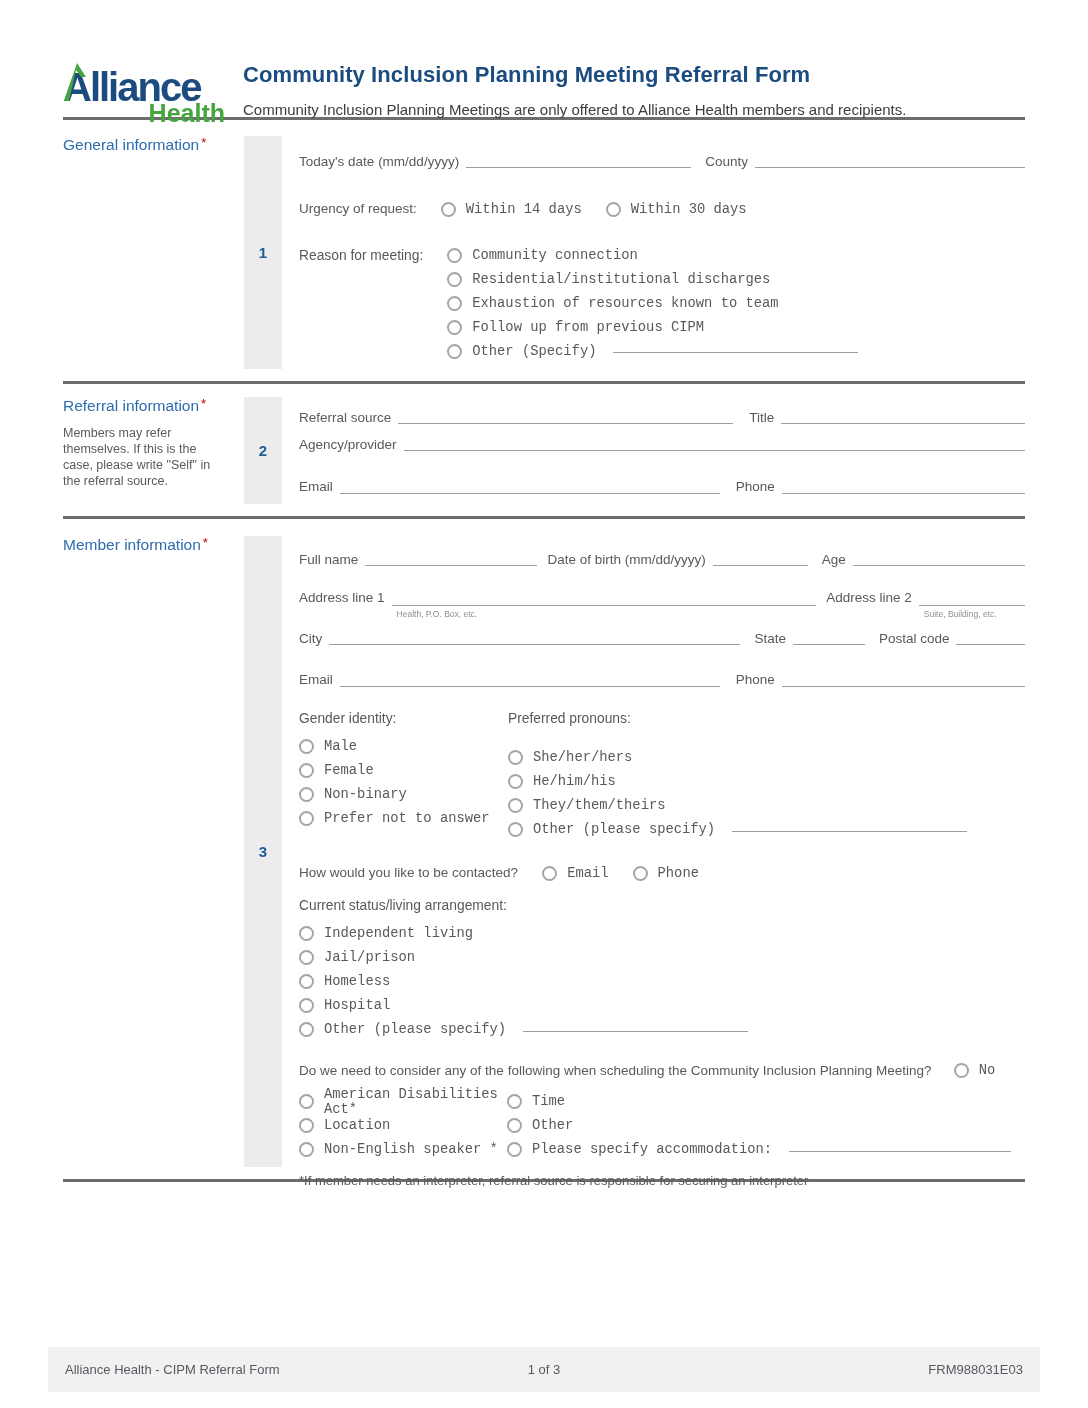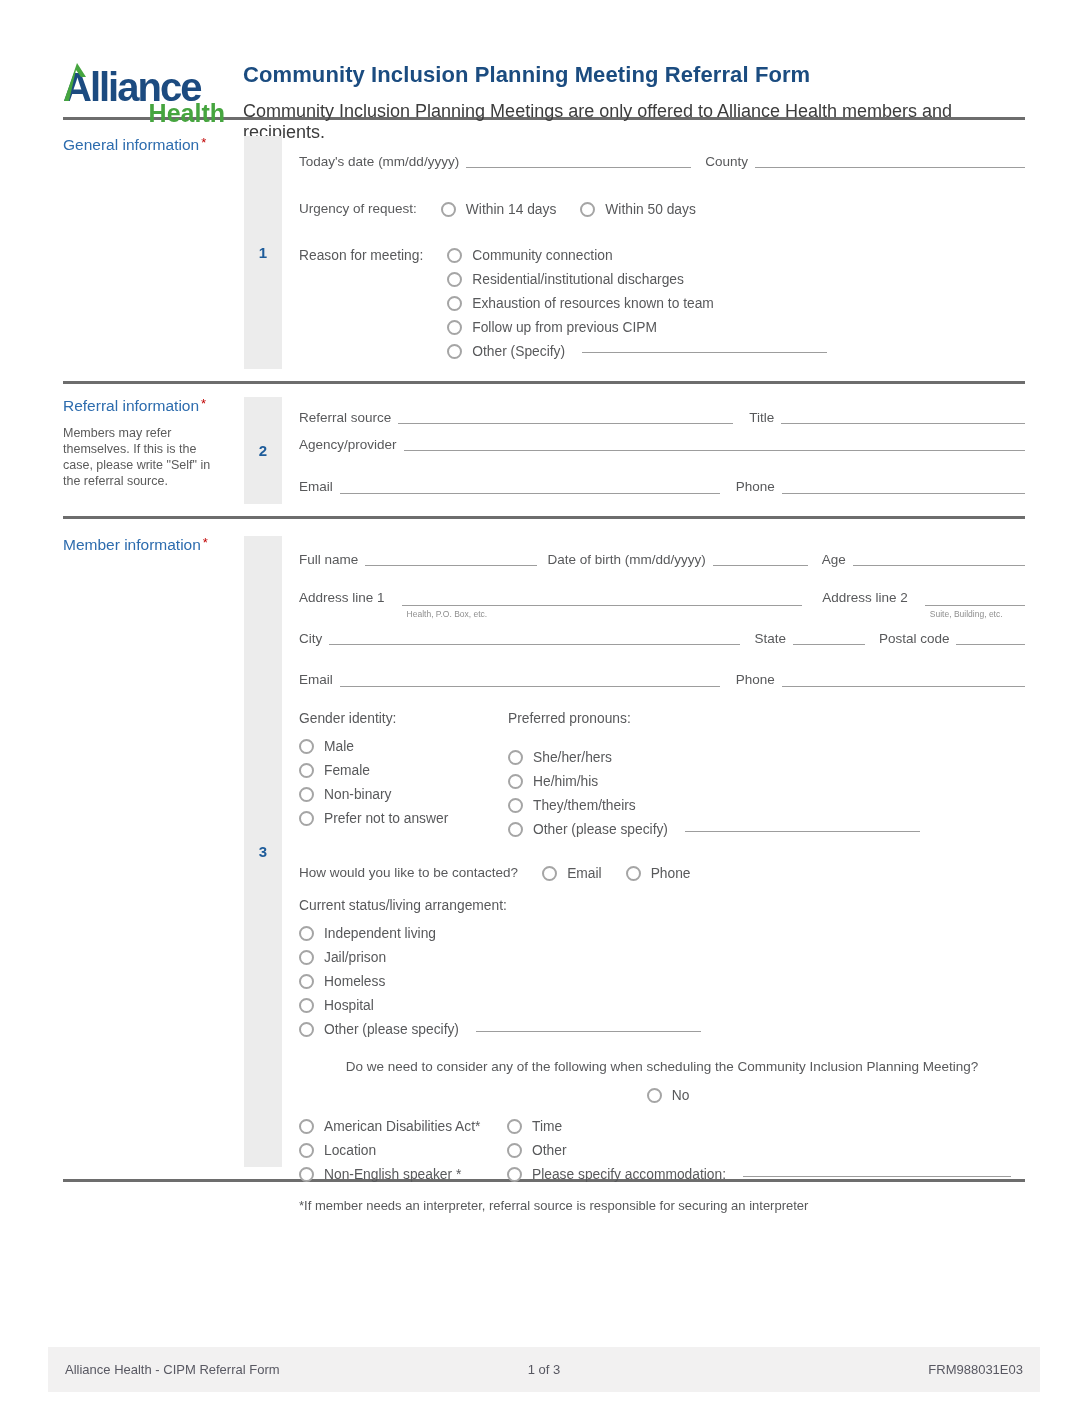--- a/index.html
+++ b/index.html
@@ -5,21 +5,21 @@
   * { margin:0; padding:0; box-sizing:border-box; }
   body { background:#fff; font-family:"Liberation Sans", sans-serif; }
   .page { width:1088px; height:1408px; background:#ffffff; position:relative; overflow:hidden; }
   .inner { margin:0 63px; }
 
   
   .header { display:flex; padding-top:56px; height:117px; }
   .logo { width:180px; flex:none; }
   .head-text { flex:1; padding-top:6px; }
   .page-title { font-size:22px; font-weight:bold; color:#1b4c80; letter-spacing:0.1px; }
-  .page-subtitle { font-size:18px; color:#3c3c3c; margin-top:13px; }
+  .page-subtitle { font-size:15px; color:#3c3c3c; margin-top:13px; }
 
   
   .rule { border-top:3px solid #6d6d6d; }
   .section { display:flex; border-top:3px solid #6d6d6d; padding:16px 0 12px; }
   .sec-general { height:264px; }
   .sec-referral { height:135px; padding-top:13px; }
   .sec-member { height:663px; padding-top:17px; }
   .leftcol { width:181px; flex:none; padding-right:26px; }
   .sec-title { font-size:15.5px; color:#2d6cae; }
   .req { color:#c00000; font-size:13px; position:relative; top:-3px; margin-left:2px; }
@@ -34,21 +34,21 @@
   .line { border-bottom:1px solid #9d9d9d; height:8px; margin:0 10px 2px 7px; flex:none; }
   .line.grow { flex:1; margin-right:0; }
   .w225 { width:225px; } .w245 { width:245px; } .w335 { width:335px; } .w380 { width:380px; }
   .w95 { width:95px; } .w72 { width:72px; } .w235 { width:235px; } .w225b { width:225px; }
   .lws { display:flex; flex-direction:column; margin:0 10px 0 7px; }
   .lws .line { margin:0 0 2px 0; }
   .sub { font-size:8.5px; color:#8f8f8f; padding-left:5px; margin-top:1px; white-space:nowrap; }
 
   
   .radio { width:15px; height:15px; border:2px solid #a5a5a5; border-radius:50%; flex:none; background:#fff; display:inline-block; }
-  .opt { display:flex; align-items:center; gap:10px; font-size:13.8px; color:#58595b; height:24px; }
+  .opt { display:flex; align-items:center; gap:10px; font-size:13.8px; color:#58595b; height:24px;font-family:Liberation Mono, monospace; }
   .optcol { display:flex; flex-direction:column; }
   .inline-opts { display:flex; align-items:center; gap:24px; }
   .hgroup { display:flex; }
   .col1 { width:209px; flex:none; }
   .ccol1 { width:208px; flex:none; }
   .grp-label { font-size:13.8px; color:#58595b; }
 
   .question-row { display:flex; align-items:center; font-size:13.5px; color:#58595b; gap:10px; }
   .question-row .radio { margin-left:12px; }
   .footnote { font-size:13px; color:#58595b; }
@@ -93,21 +93,21 @@
           <span class="line grow"></span>
         </div>
         <div class="frow inline-opts" style="margin-top:27px; align-items:center;">
           <span class="lb">Urgency of request:</span>
           <label class="opt">
             <span class="radio"></span>
             <span>Within 14 days</span>
           </label>
           <label class="opt">
             <span class="radio"></span>
-            <span>Within 50 days</span>
+            <span>Within 30 days</span>
           </label>
         </div>
         <div class="hgroup" style="margin-top:22px;">
           <span class="grp-label" style="margin-top:5px; margin-right:24px;">Reason for meeting:</span>
           <div class="optcol" style="flex:1;">
             <label class="opt">
               <span class="radio"></span>
               <span>Community connection</span>
             </label>
             <label class="opt">
@@ -169,21 +169,21 @@
       </div>
       <div class="content">
         <div class="frow" style="margin-top:16px;">
           <span class="lb">Full name</span>
           <span class="line grow" style="margin-right:10px;"></span>
           <span class="lb">Date of birth (mm/dd/yyyy)</span>
           <span class="line w95"></span>
           <span class="lb" style="margin-left:4px;">Age</span>
           <span class="line grow"></span>
         </div>
-        <div class="frow" style="margin-top:22px; align-items:flex-start;gap:10px;">
+        <div class="frow" style="margin-top:22px; align-items:flex-start;">
           <span class="lb" style="margin-top:0;">Address line 1</span>
           <div class="lws" style="flex:4; margin-top:8px;">
             <span class="line" style="width:100%;"></span>
             <span class="sub">Health, P.O. Box, etc.</span>
           </div>
           <span class="lb">Address line 2</span>
           <div class="lws" style="flex:1; margin-right:0; margin-top:8px;">
             <span class="line" style="width:100%;"></span>
             <span class="sub">Suite, Building, etc.</span>
           </div>
@@ -275,21 +275,21 @@
             <span class="radio"></span>
             <span>Hospital</span>
           </label>
           <label class="opt">
             <span class="radio"></span>
             <span>Other (please specify)</span>
             <span class="line w225b" style="margin-bottom:4px;"></span>
           </label>
         </div>
 
-        <div class="question-row" style="margin-top:17px;flex-direction:column;">
+        <div class="question-row" style="margin-top:17px;">
           <span>Do we need to consider any of the following when scheduling the Community Inclusion Planning Meeting?</span>
           <label class="opt">
             <span class="radio"></span>
             <span>No</span>
           </label>
         </div>
 
         <div class="hgroup" style="margin-top:7px;">
           <div class="optcol ccol1">
             <label class="opt">

